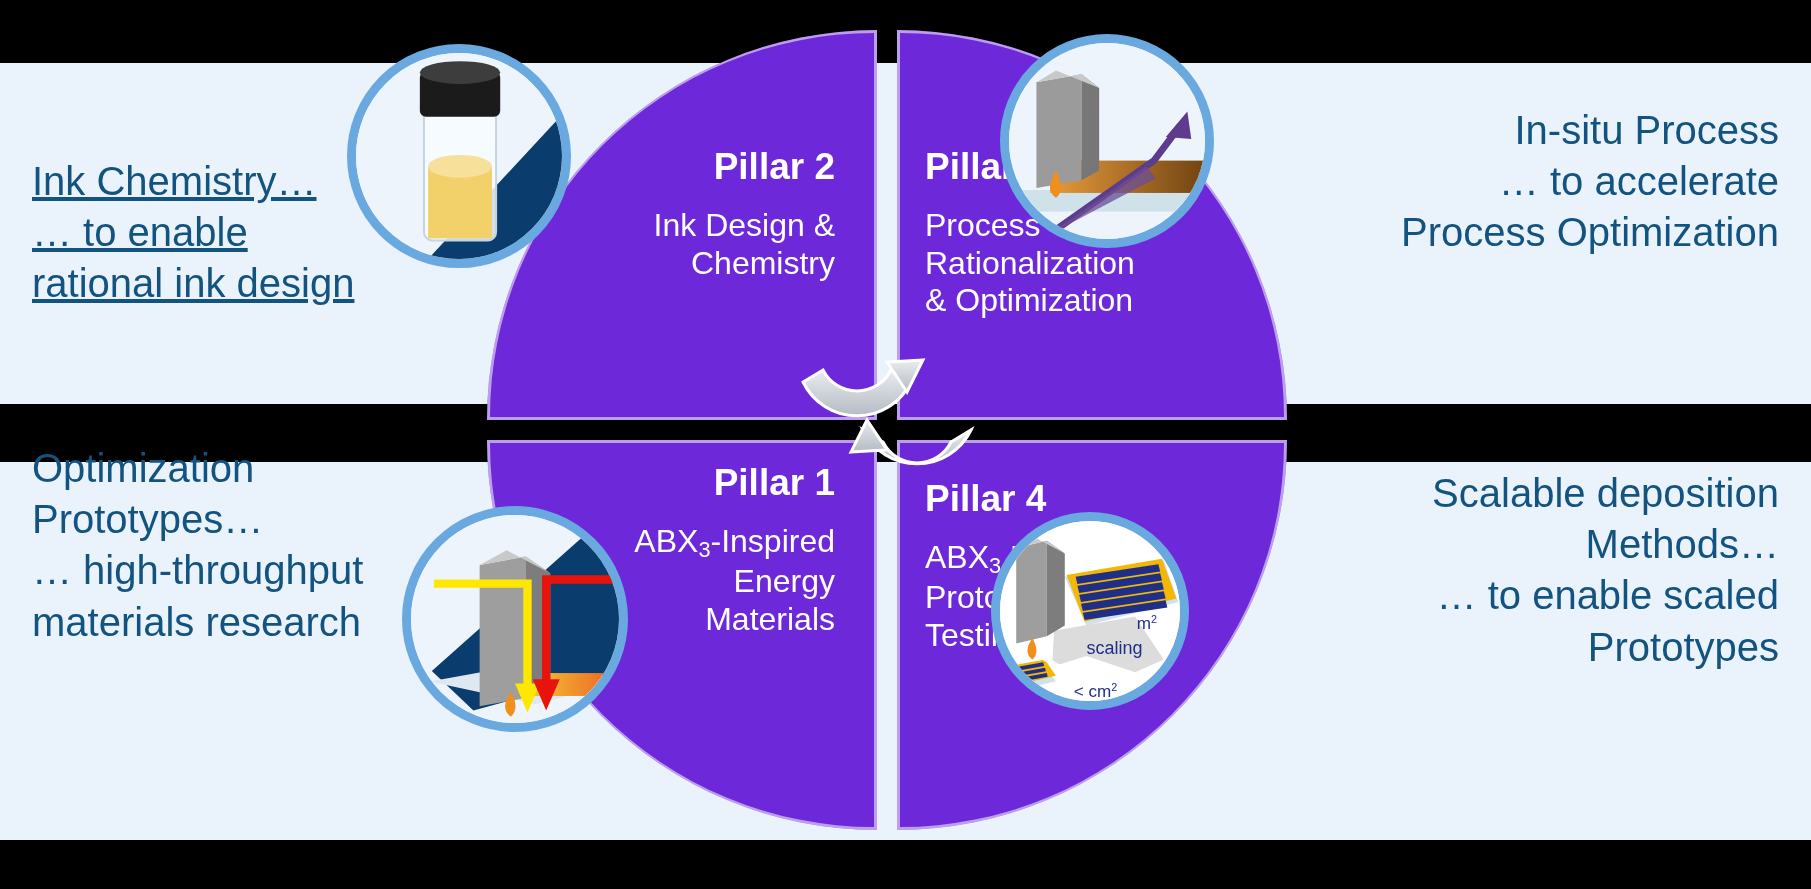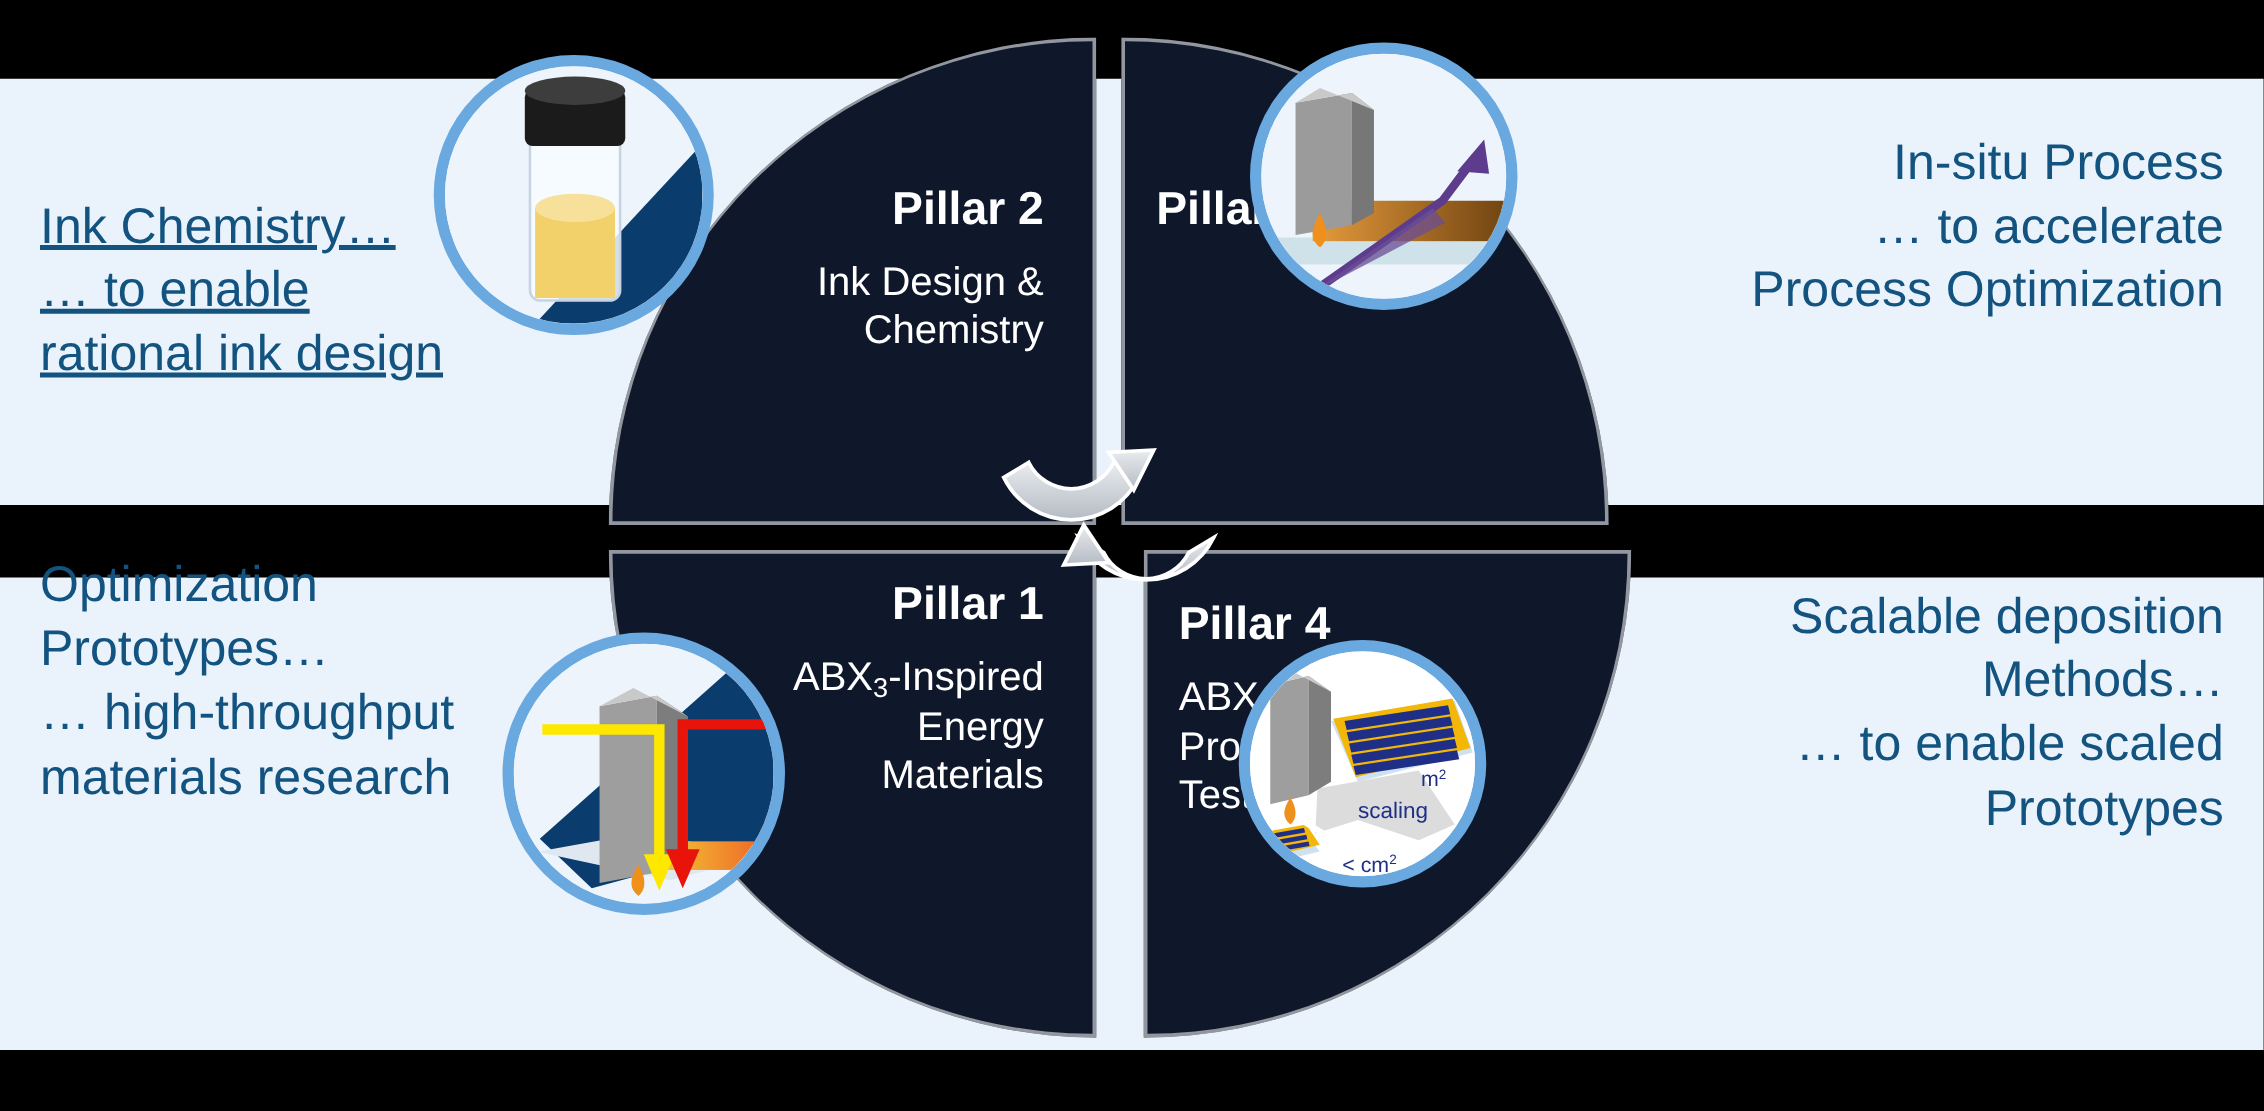--- a/index.html
+++ b/index.html
@@ -14,27 +14,27 @@
 
   
   .caption{position:absolute;color:#135380;font-size:40px;line-height:1.28;}
   #cap-tl{left:32px;top:156px;width:420px;text-align:left;text-decoration:underline;}
   #cap-tr{right:32px;top:105px;width:470px;text-align:right;}
   #cap-bl{left:32px;top:443px;width:430px;text-align:left;}
   #cap-br{right:32px;top:468px;width:470px;text-align:right;}
 
   
   #wheel{position:absolute;left:487px;top:30px;width:800px;height:800px;}
-  .quad{position:absolute;width:390px;height:390px;background:#0f172a;
+  .quad{position:absolute;width:390px;height:390px;background:#6d28d9;
         box-shadow:inset 0 0 0 3px rgba(255,255,255,.55);
         overflow:hidden;}
   #q-p2{left:0;top:0;border-top-left-radius:390px;}
   #q-p3{left:410px;top:0;border-top-right-radius:390px;}
   #q-p1{left:0;top:410px;border-bottom-left-radius:390px;}
-  #q-p4{left:428px;top:410px;border-bottom-right-radius:390px;text-decoration:underline;}
+  #q-p4{left:410px;top:410px;border-bottom-right-radius:390px;text-decoration:underline;}
 
   .qbody{position:absolute;color:#fff;}
   .qtitle{font-size:37px;font-weight:bold;line-height:1.05;}
   .qsub{font-size:32px;line-height:1.18;margin-top:20px;}
   .right-al{text-align:right;right:42px;}
   .left-al{text-align:left;left:28px;}
   #q-p2 .qbody{top:118px;width:260px;}
   #q-p3 .qbody{top:118px;width:280px;}
   #q-p1 .qbody{top:24px;width:260px;}
   #q-p4 .qbody{top:40px;width:280px;}
@@ -93,20 +93,25 @@
       <div class="qsub">
         <span>Ink Design &amp;</span><br>
         <span>Chemistry</span>
       </div>
     </div>
   </div>
 
   <div class="quad" id="q-p3">
     <div class="qbody left-al">
       <div class="qtitle">Pillar 3</div>
+      <div class="qsub">
+        <span>Process</span><br>
+        <span>Rationalization</span><br>
+        <span>&amp; Optimization</span>
+      </div>
     </div>
   </div>
 
   <div class="quad" id="q-p1">
     <div class="qbody right-al">
       <div class="qtitle">Pillar 1</div>
       <div class="qsub">
         <span>ABX</span><sub>3</sub><span>-Inspired</span><br>
         <span>Energy</span><br>
         <span>Materials</span>

